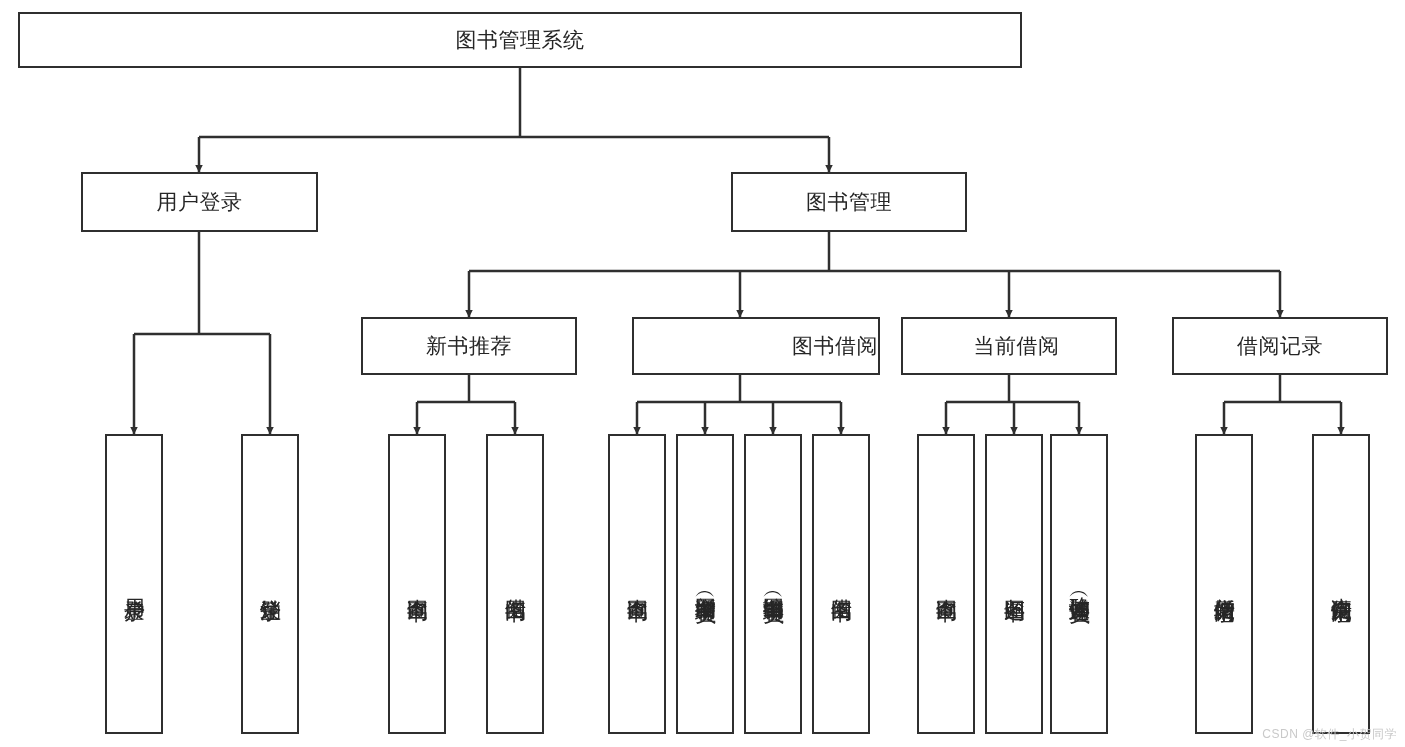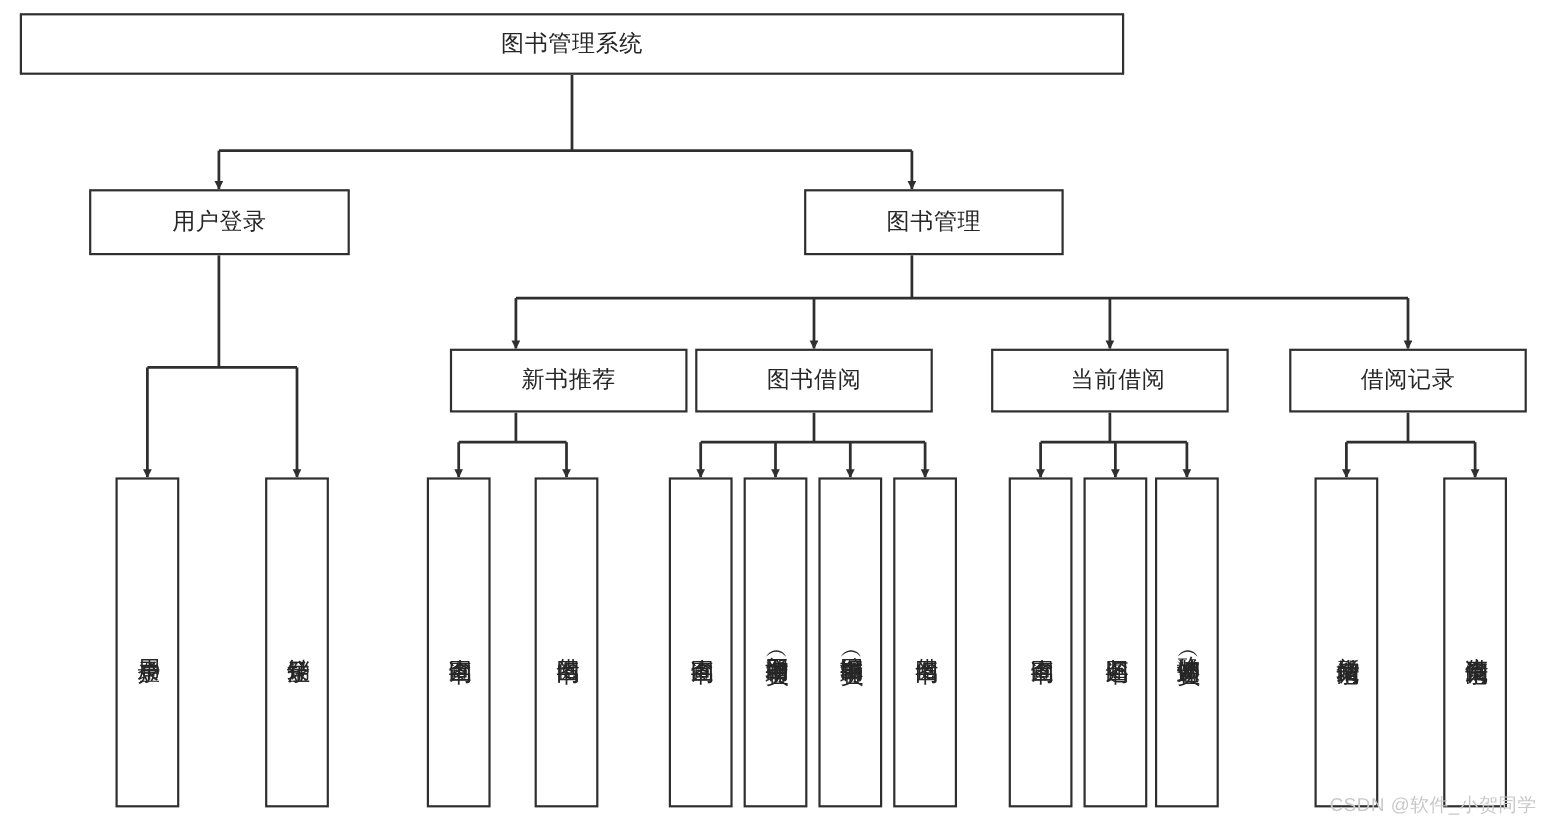--- a/index.html
+++ b/index.html
@@ -52,21 +52,21 @@
   }
   .node-v span {
     writing-mode: vertical-rl;
     text-orientation: upright;
     display: block;
   }
   #watermark {
     position: absolute;
     right: 8px;
     bottom: 4px;
-    font-size: 17px;
+    font-size: 12px;
     color: #c9c9c9;
     letter-spacing: 0.5px;
     white-space: nowrap;
   }
 </style>
 </head>
 <body>
 
 <div id="canvas">
 
@@ -116,24 +116,24 @@
   <div id="nodes-layer">
       <div class="node node-h" style="left: 18px; top: 12px; width: 1004px; height: 56px;">
         <span>图书管理系统</span>
       </div>
       <div class="node node-h" style="left: 81px; top: 172px; width: 237px; height: 60px;">
         <span>用户登录</span>
       </div>
       <div class="node node-h" style="left: 711px; top: 172px; width: 236px; height: 60px; margin-left: 20px;">
         <span>图书管理</span>
       </div>
-      <div class="node node-h" style="left: 361px; top: 317px; width: 216px; height: 58px; margin-left: 48px;">
+      <div class="node node-h" style="left: 361px; top: 317px; width: 216px; height: 58px;">
         <span>新书推荐</span>
       </div>
-      <div class="node node-h" style="left: 632px; top: 317px; width: 216px; height: 58px;">
+      <div class="node node-h" style="left: 632px; top: 317px; width: 248px; height: 58px; justify-content: flex-end;">
         <span>图书借阅</span>
       </div>
       <div class="node node-h" style="left: 901px; top: 317px; width: 216px; height: 58px; padding-left: 15px;">
         <span>当前借阅</span>
       </div>
       <div class="node node-h" style="left: 1172px; top: 317px; width: 216px; height: 58px; text-align: right;">
         <span>借阅记录</span>
       </div>
       <div class="node node-v" style="left: 105px; top: 434px; width: 58px; height: 300px;">
         <span>用户登录</span>

